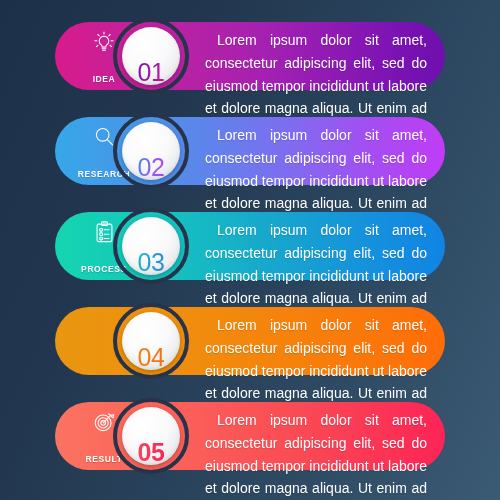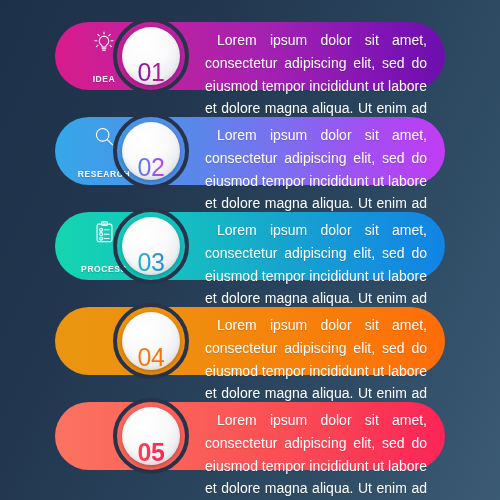--- a/index.html
+++ b/index.html
@@ -172,20 +172,30 @@
   <div class="row row-4">
     <div class="badge">
       <div class="badge-inner">
         <span class="badge-num n4">04</span>
       </div>
     </div>
     <div class="body-text">Lorem ipsum dolor sit amet, consectetur adipiscing elit, sed do eiusmod tempor incididunt ut labore et dolore magna aliqua. Ut enim ad minim veniam, quis nostrud exercitation ullamco laboris.</div>
   </div>
 
   <div class="row row-5">
+    <div class="icon-zone">
+      <svg width="30" height="30" viewBox="0 0 32 32" fill="none" stroke="#ffffff" stroke-width="1.2" stroke-linecap="round">
+        <circle cx="15" cy="17" r="9"></circle>
+        <circle cx="15" cy="17" r="5.8"></circle>
+        <circle cx="15" cy="17" r="2.6"></circle>
+        <path d="M15 17l8.6-8.6"></path>
+        <path d="M21.2 6.6l2.4 1.8 1.8 2.4M23.6 8.4l3.4-.6-.6 3.4"></path>
+      </svg>
+      <span class="icon-label">RESULT</span>
+    </div>
     <div class="badge">
       <div class="badge-inner">
         <span class="badge-num n5">05</span>
       </div>
     </div>
     <div class="body-text">Lorem ipsum dolor sit amet, consectetur adipiscing elit, sed do eiusmod tempor incididunt ut labore et dolore magna aliqua. Ut enim ad minim veniam, quis nostrud exercitation ullamco laboris.</div>
   </div>
 
 </div>
 

